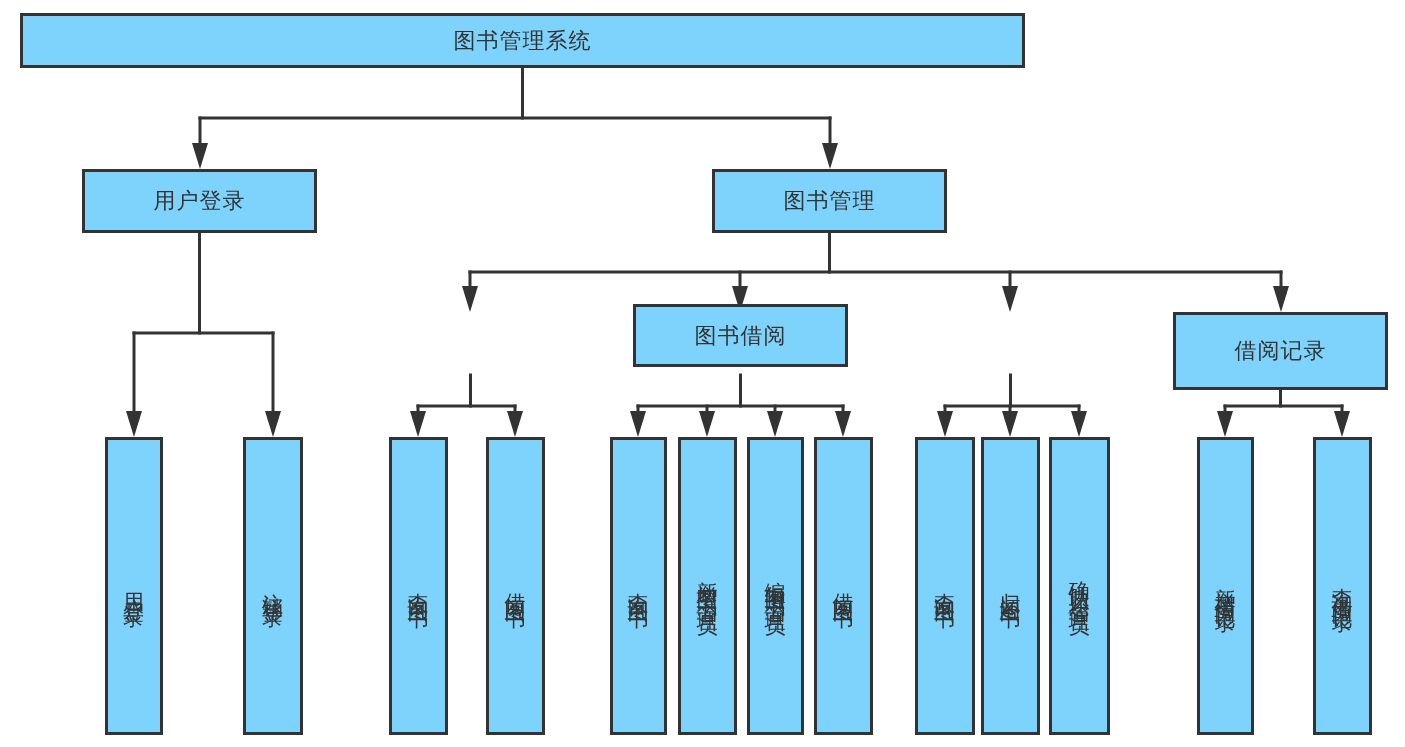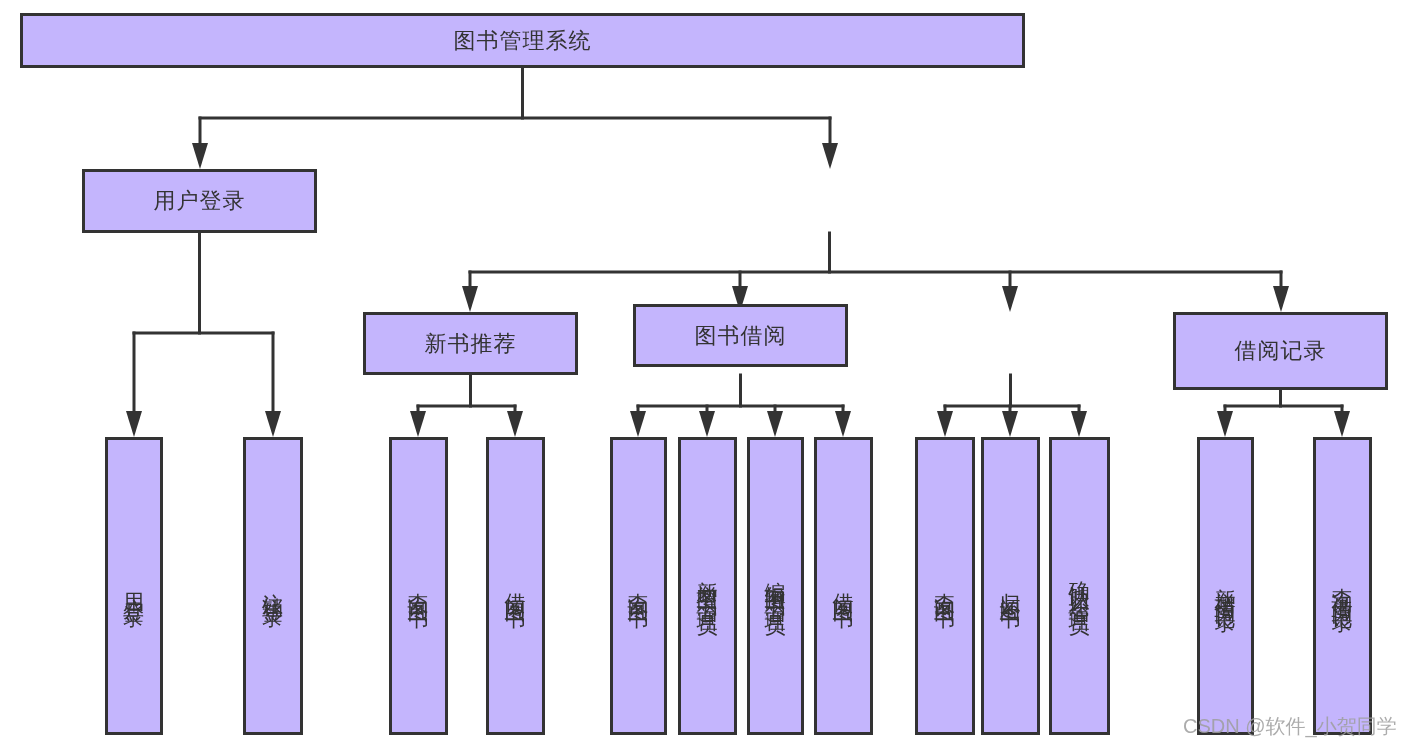--- a/index.html
+++ b/index.html
@@ -17,21 +17,21 @@
     overflow:hidden;
   }
   .connectors{
     position:absolute;left:0;top:0;width:1405px;height:747px;
     z-index:1;
   }
   .node{
     position:absolute;
     box-sizing:border-box;
     border:3px solid var(--line);
-    background:#c4b5fd;
+    background:#7dd3fc;
     display:flex;align-items:center;justify-content:center;
     z-index:2;
     color:var(--text);
   }
   .node.h span{
     font-size:22px;
     letter-spacing:1px;
     white-space:nowrap;
   }
   .node.leaf span{
@@ -125,24 +125,24 @@
     </g>
   </svg>
 
   <div class="node h" style="left:20px;top:13px;width:1005px;height:55px">
     <span>图书管理系统</span>
   </div>
 
   <div class="node h" style="left:82px;top:169px;width:235px;height:64px">
     <span>用户登录</span>
   </div>
+  <div class="node h" style="left:712px;top:169px;width:235px;height:64px">
+    <span>图书管理</span>
+  </div>
 
-  <div class="node h" style="left:363px;top:312px;width:215px;height:63px">
-    <span>新书推荐</span>
-  </div>
   <div class="node h" style="left:633px;top:304px;width:215px;height:63px">
     <span>图书借阅</span>
   </div>
   <div class="node h" style="left:1173px;top:312px;width:215px;height:78px">
     <span>借阅记录</span>
   </div>
 
   <div class="node leaf" style="left:105px;top:437px;width:58px;height:298px">
     <span>用户登录</span>
   </div>
@@ -176,15 +176,14 @@
   <div class="node leaf" style="left:1049px;top:437px;width:61px;height:298px">
     <span>确认归还（管理员）</span>
   </div>
   <div class="node leaf" style="left:1197px;top:437px;width:57px;height:298px">
     <span>新增借阅记录</span>
   </div>
   <div class="node leaf" style="left:1313px;top:437px;width:59px;height:298px">
     <span>查询借阅记录</span>
   </div>
 
-  <div class="watermark">CSDN @软件_小贺同学</div>
 
 </div>
 
 </body></html>

